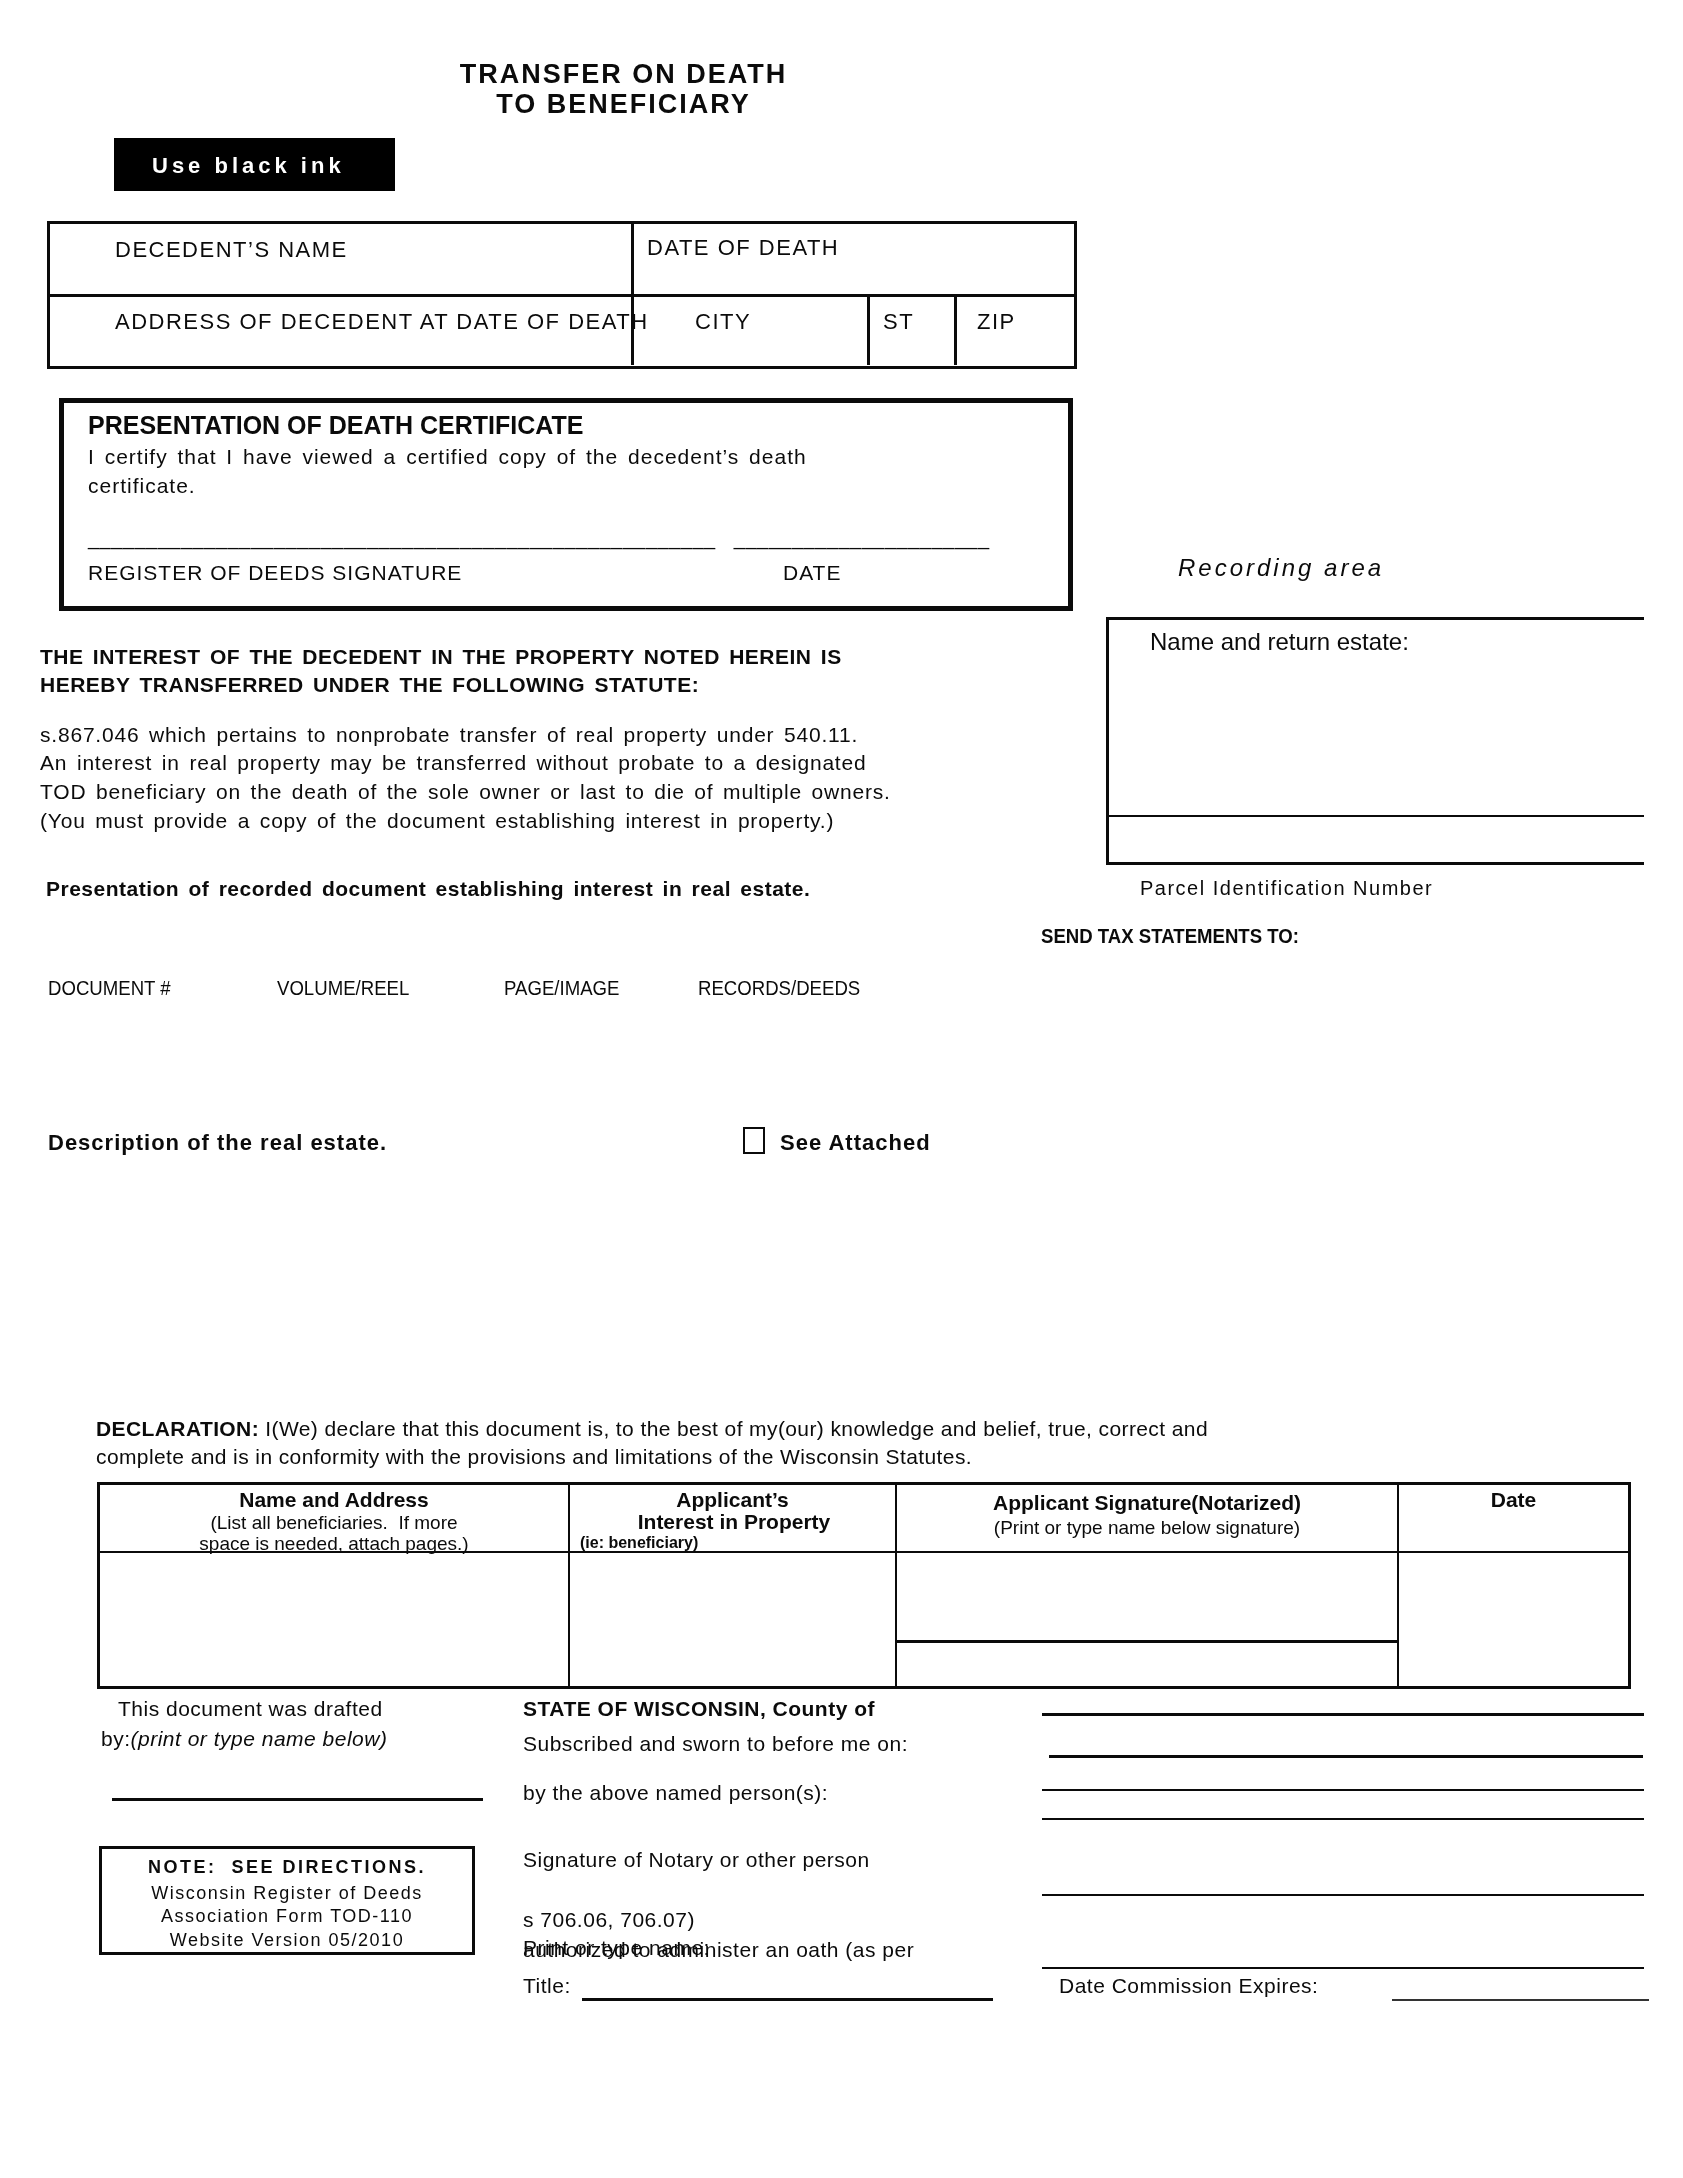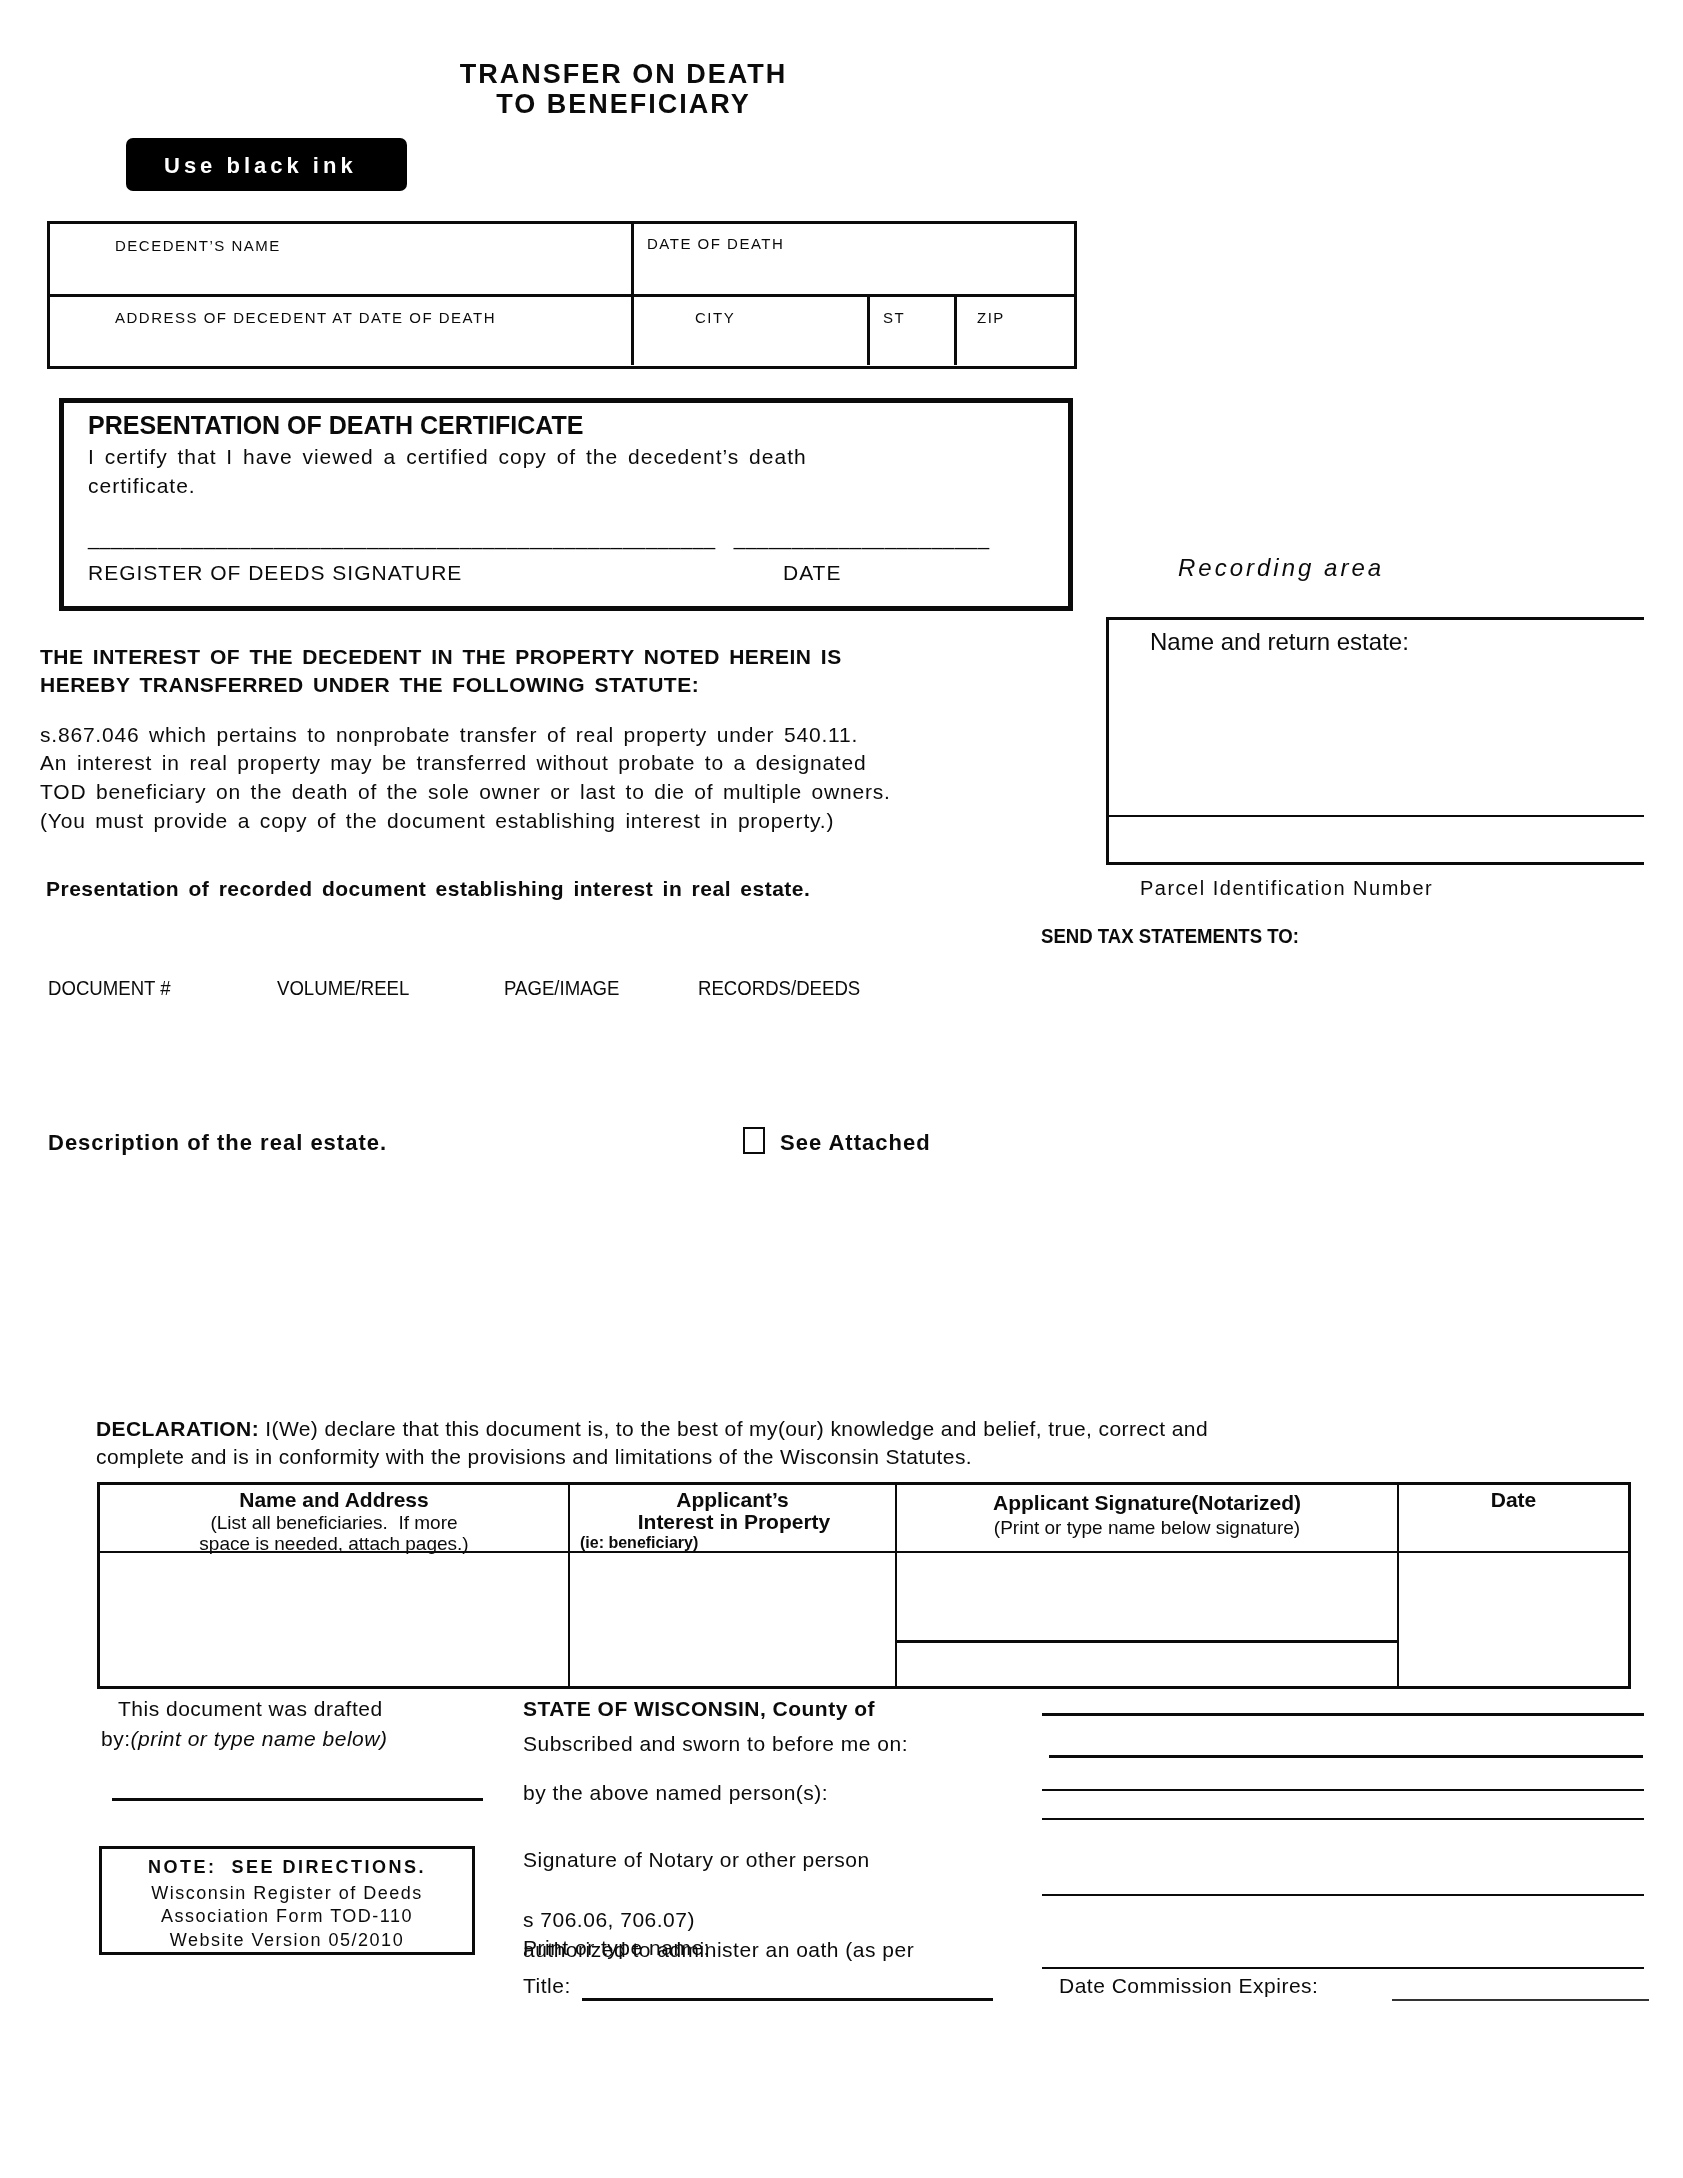--- a/index.html
+++ b/index.html
@@ -8,21 +8,21 @@
     font-family:"Liberation Sans","DejaVu Sans",sans-serif;color:#0b0b0b;
     overflow:hidden;margin:0 auto;
   }
   .t{position:absolute;white-space:pre;line-height:1.15;}
   .b{font-weight:bold;}
   .i{font-style:italic;}
   .ls1{letter-spacing:1px;}
   .ls15{letter-spacing:1.5px;}
   .ls2{letter-spacing:2px;}
   .ws{word-spacing:3px;}
-  .f17{font-size:15px;}
+  .f17{font-size:22px;}
   .f18{font-size:18px;}
   .f19{font-size:19px;}
   .f20{font-size:20px;}
   .f21{font-size:21px;}
   .f22{font-size:22px;}
   .f24{font-size:24px;}
   .f25{font-size:25px;}
   .f27{font-size:27px;}
   .line{position:absolute;background:#0b0b0b;}
   .box{position:absolute;border:3px solid #0b0b0b;box-sizing:border-box;}
@@ -32,21 +32,21 @@
   .center{text-align:center;}
 </style>
 </head>
 <body>
 
 <div id="page">
 
   <div class="t b f27 ls2 center" style="left:376px;top:89px;width:495px;">TO BENEFICIARY</div>
   <div class="t b f27 ls2 center" style="left:376px;top:59px;width:495px;">TRANSFER ON DEATH</div>
 
-  <div style="position:absolute;left:126px;top:138px;width:281px;height:53px;background:#000;border-radius:7px;">
+  <div style="position:absolute;left:114px;top:138px;width:281px;height:53px;background:#000;">
     <div class="t b f22" style="left:38px;top:15px;color:#fff;letter-spacing:4px;">Use black ink</div>
   </div>
 
   <div class="box" style="left:47px;top:221px;width:1030px;height:148px;">
     <div class="line" style="left:581px;top:0;width:3px;height:70px;"></div>
     <div class="line" style="left:0;top:70px;width:1024px;height:3px;"></div>
     <div class="line" style="left:581px;top:73px;width:3px;height:68px;"></div>
     <div class="line" style="left:817px;top:73px;width:3px;height:68px;"></div>
     <div class="line" style="left:904px;top:73px;width:3px;height:68px;"></div>
 

